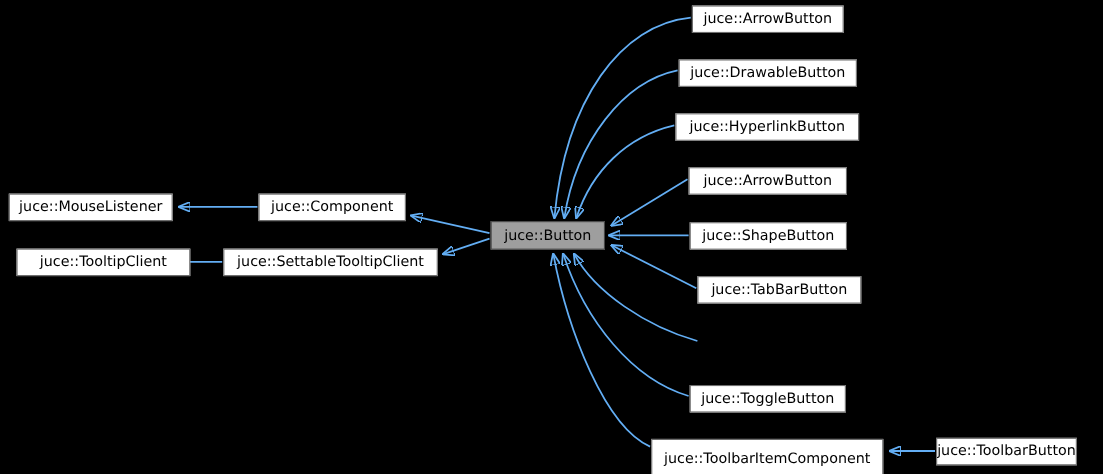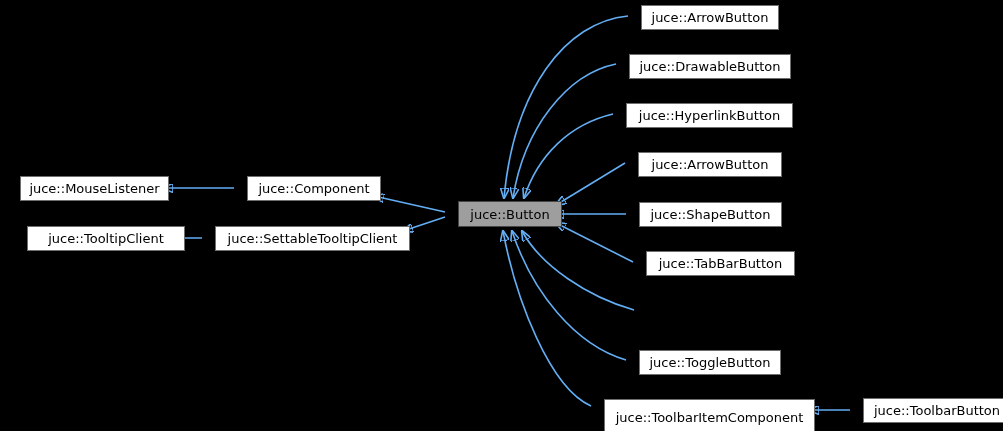--- a/index.html
+++ b/index.html
@@ -14,21 +14,20 @@
   .edges path{fill:none;stroke:var(--edge,#63aef4);stroke-width:1.6px;}
   .node{
     position:absolute;
     box-sizing:border-box;
     background:var(--node-fill,#fff);
     border:1px solid var(--node-border,#6e6e6e);
     color:var(--node-text,#000);
     display:flex;align-items:center;justify-content:center;
     font-size:13px;line-height:1;white-space:nowrap;
     z-index:2;
-    margin-left:12px;
   }
   .node.highlight{
     background:var(--hl-fill,#9e9e9e);
     border-color:var(--hl-border,#464646);
     text-align:center;
   }
 </style>
 </head>
 <body>
 
@@ -102,17 +101,17 @@
 
 
   <div class="node" style="left:627px;top:350px;width:142px;height:25px">
     <span>juce::ToggleButton</span>
   </div>
 
   <div class="node" style="left:592px;top:399px;width:211px;height:37px">
     <span>juce::ToolbarItemComponent</span>
   </div>
 
-  <div class="node" style="left:851px;top:398px;width:148px;height:25px">
+  <div class="node" style="left:851px;top:398px;width:128px;height:25px">
     <span>juce::ToolbarButton</span>
   </div>
 
 </div>
 
 </body></html>

